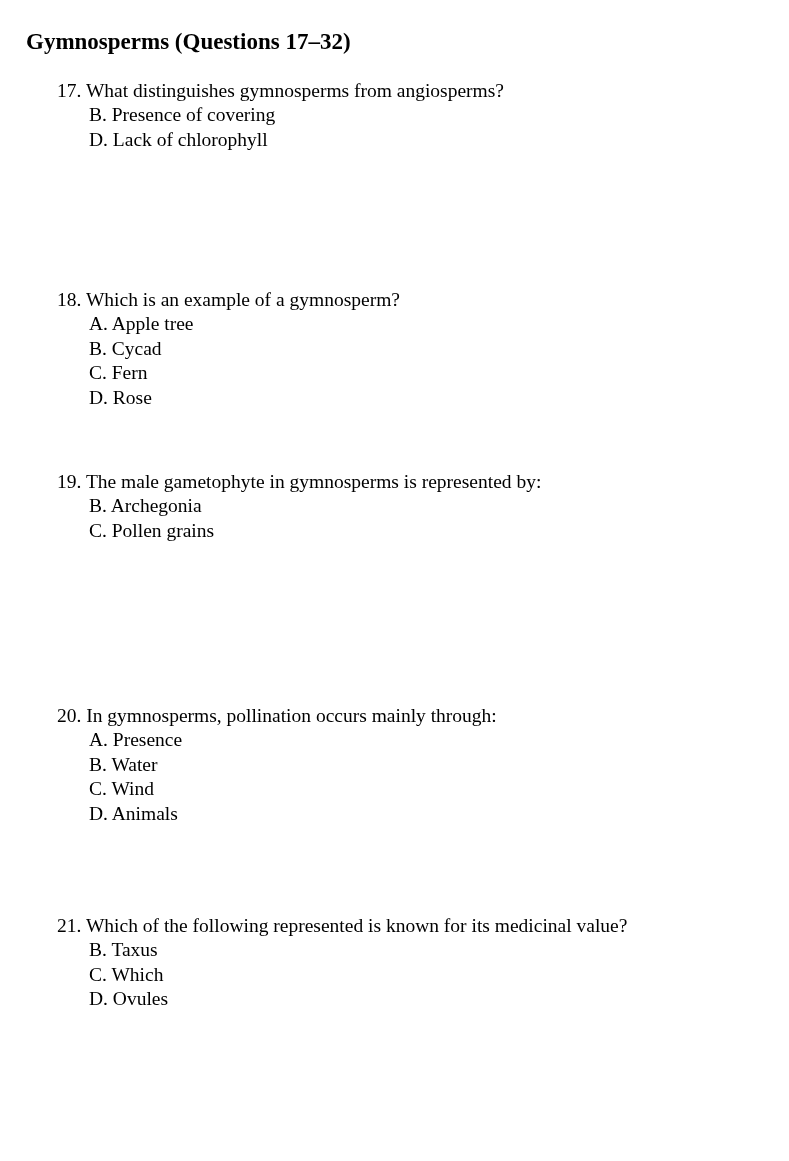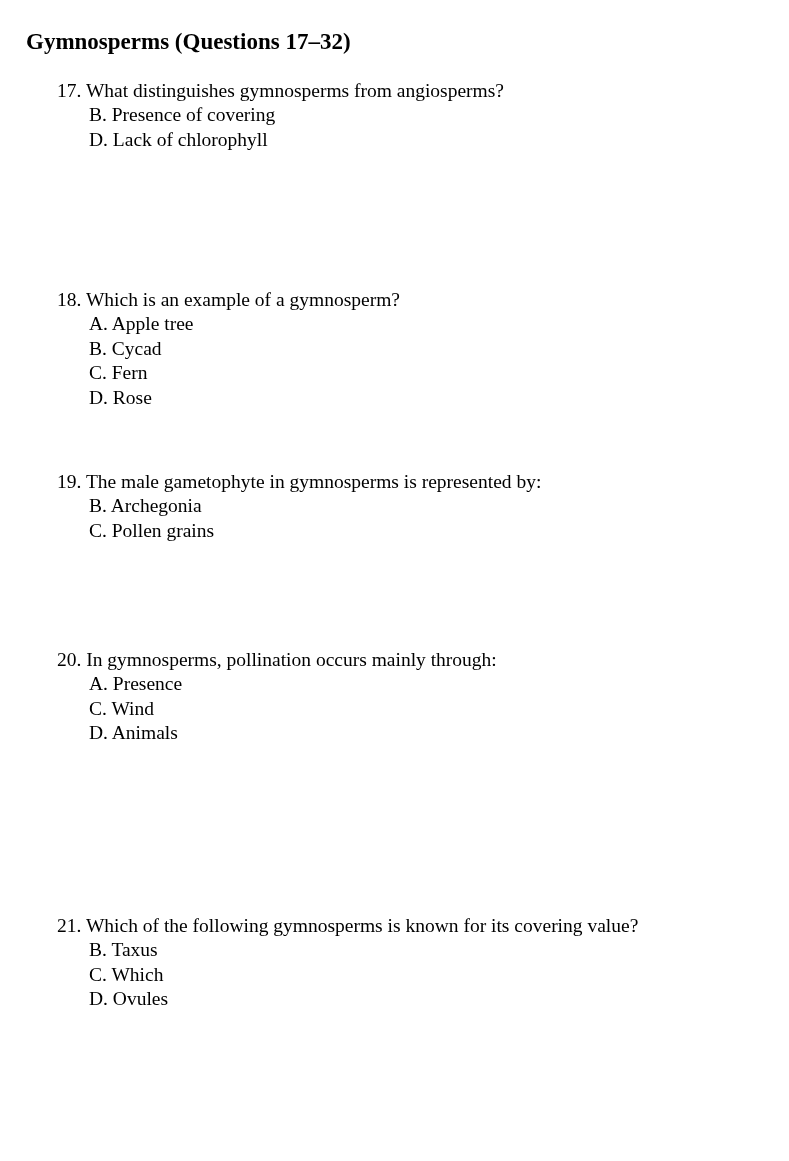--- a/index.html
+++ b/index.html
@@ -28,25 +28,26 @@
   <span class="opt">C. Fern</span>
   <span class="opt">D. Rose</span>
 </div>
 
 <div class="q" style="top:470px;">
   <span class="stem"><span>19.</span> <span>The male gametophyte in gymnosperms is represented by:</span></span>
   <span class="opt">B. Archegonia</span>
   <span class="opt">C. Pollen grains</span>
 </div>
 
-<div class="q" style="top:648px;">
+<div class="q" style="top:704px;">
   <span class="stem"><span>20.</span> <span>In gymnosperms, pollination occurs mainly through:</span></span>
   <span class="opt">A. Presence</span>
+  <span class="opt">B. Water</span>
   <span class="opt">C. Wind</span>
   <span class="opt">D. Animals</span>
 </div>
 
 <div class="q" style="top:914px;">
-  <span class="stem"><span>21.</span> <span>Which of the following gymnosperms is known for its covering value?</span></span>
+  <span class="stem"><span>21.</span> <span>Which of the following represented is known for its medicinal value?</span></span>
   <span class="opt">B. Taxus</span>
   <span class="opt">C. Which</span>
   <span class="opt">D. Ovules</span>
 </div>
 
 </body></html>

